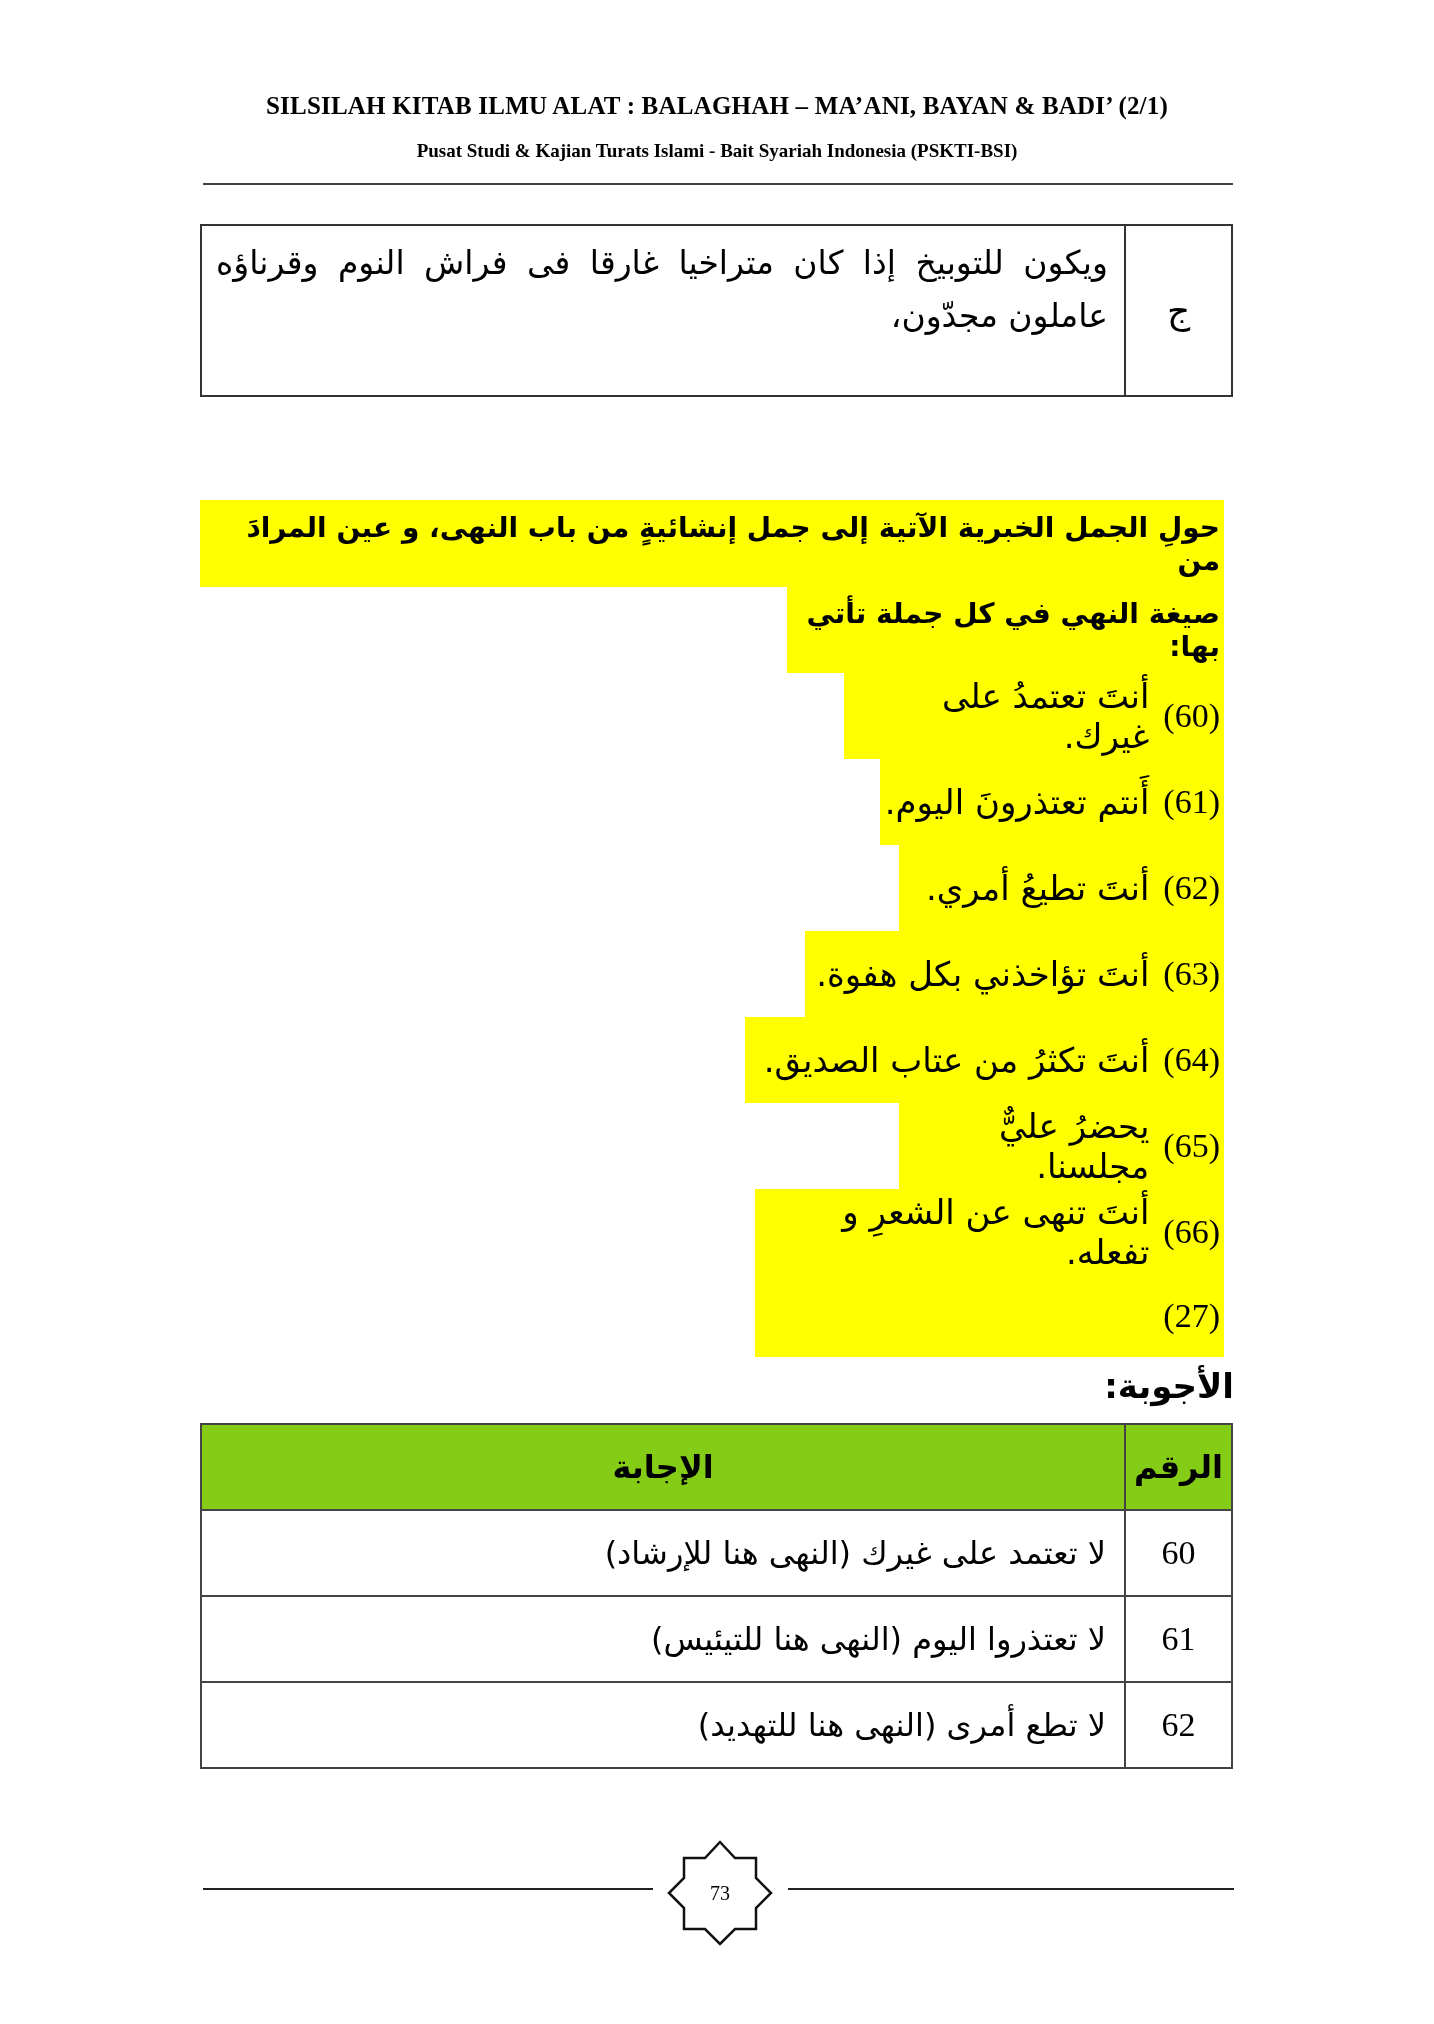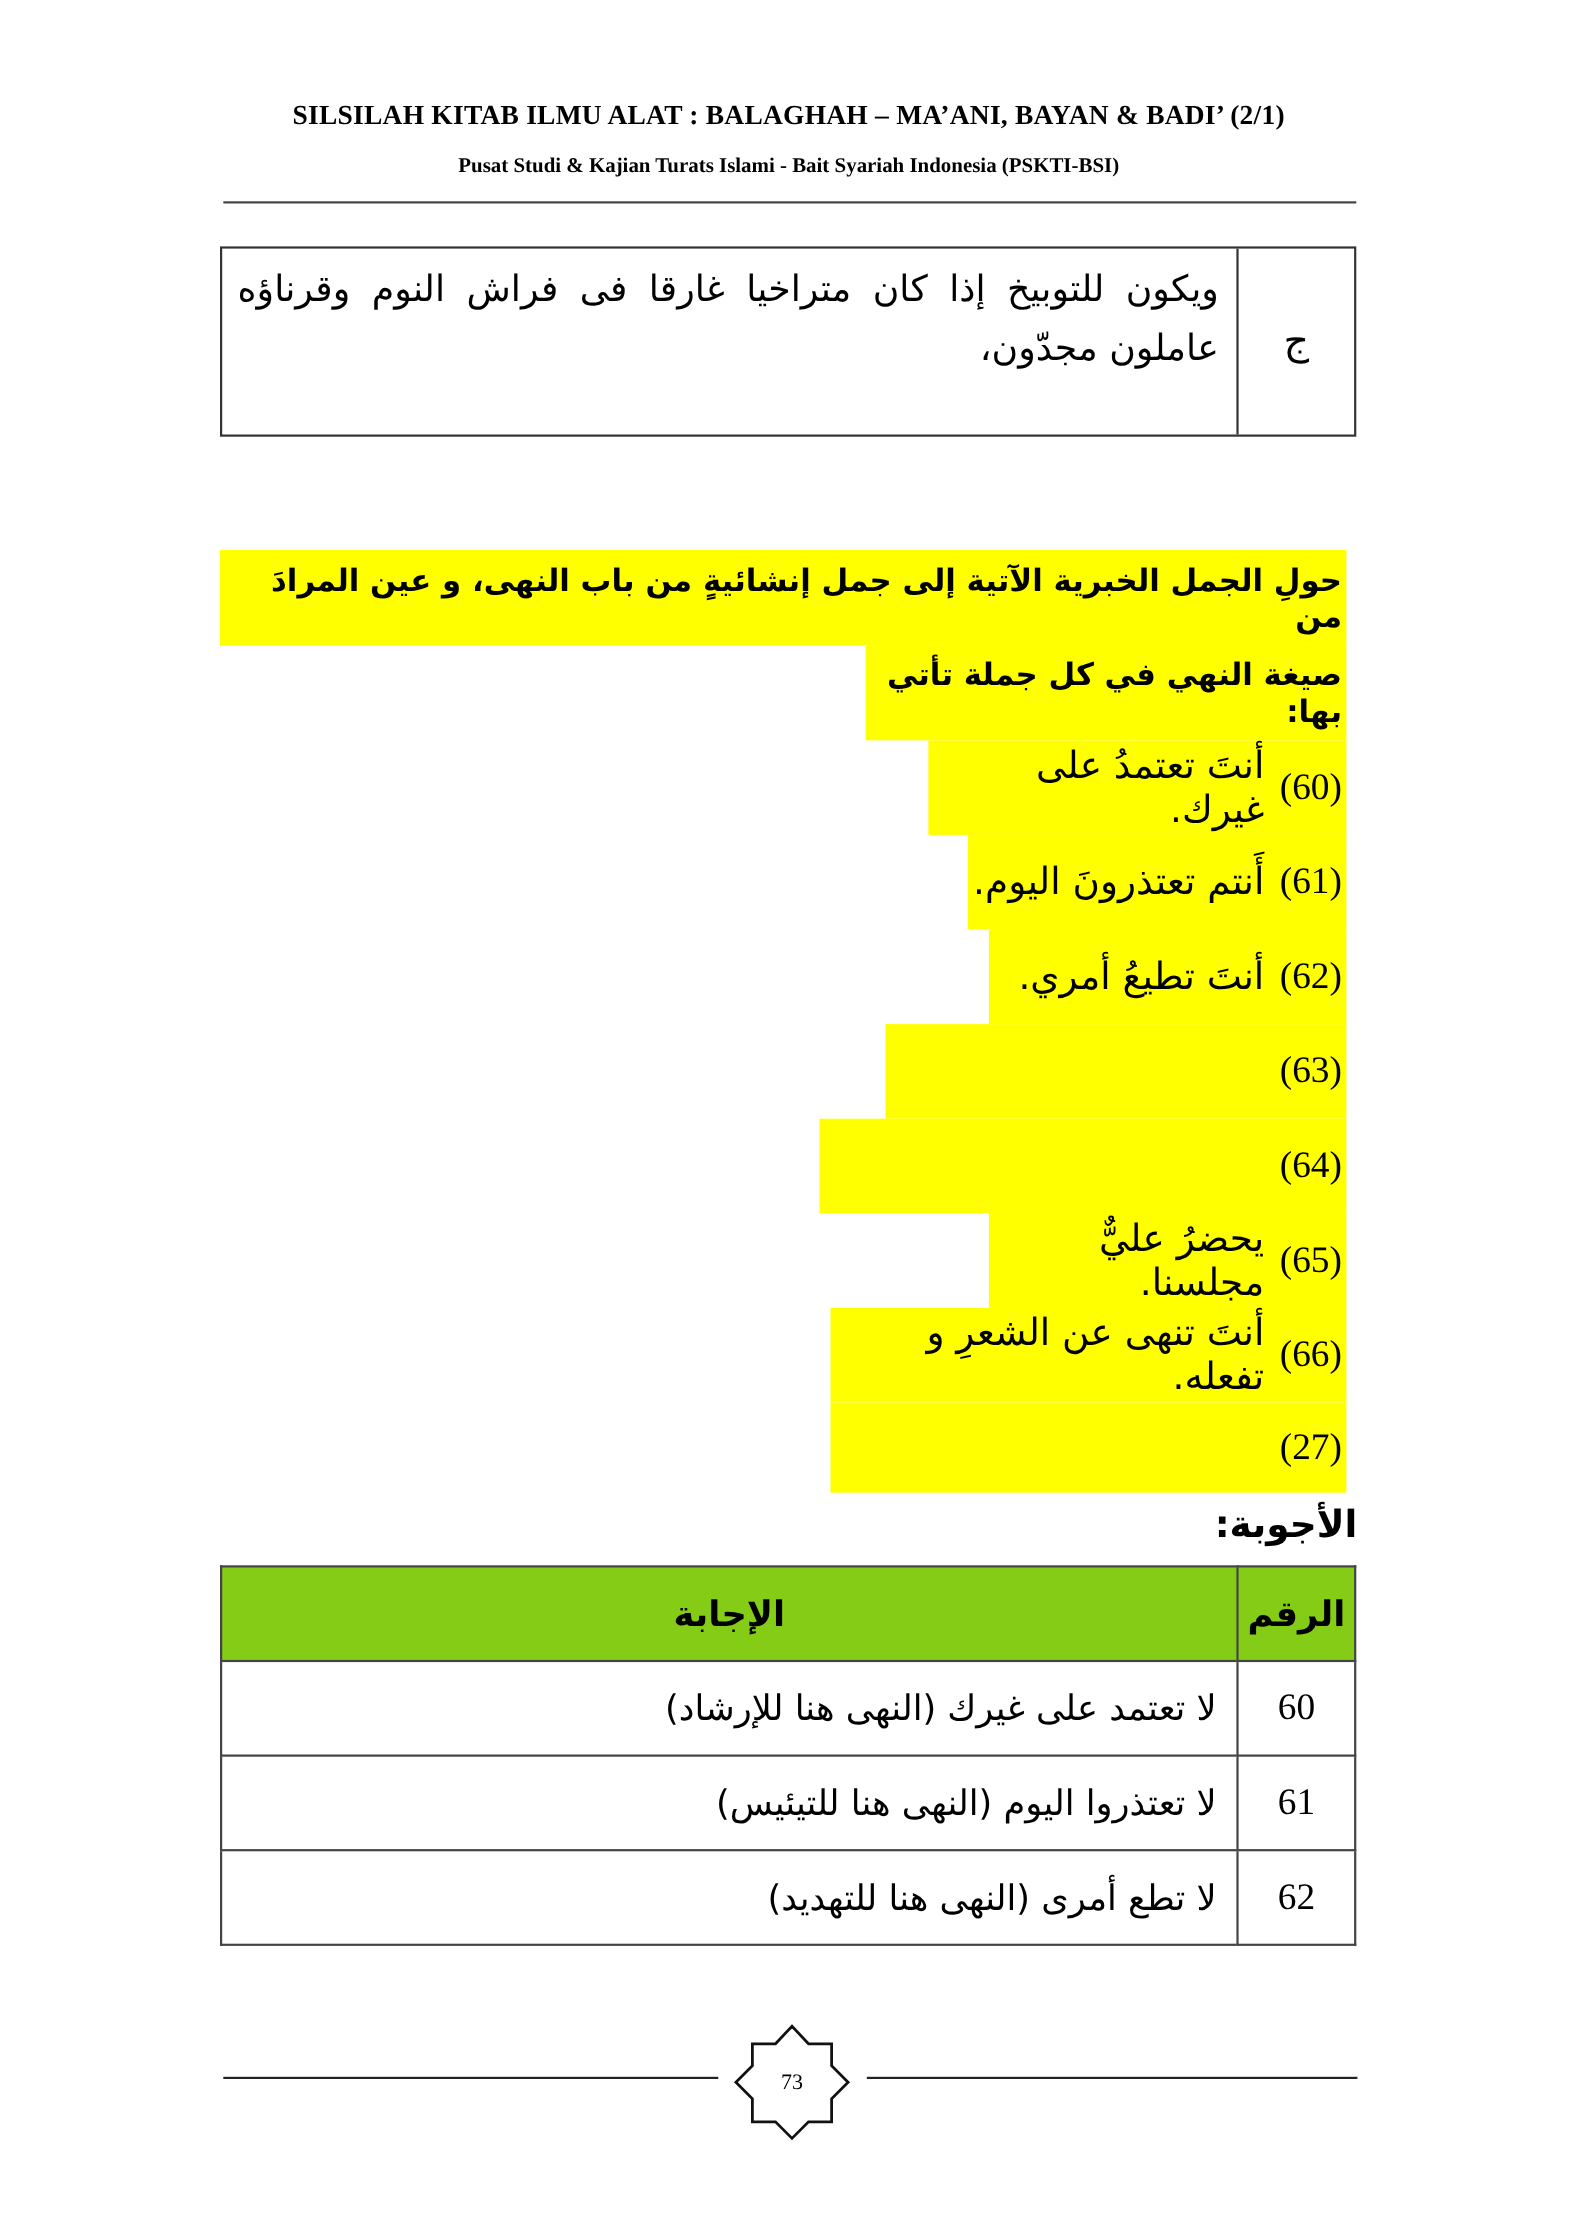--- a/index.html
+++ b/index.html
@@ -71,23 +71,25 @@
 <div class="hl arabic" style="top:759px; left:880px; height:86px;">
   <span class="num">(61)</span>
   <span>أَنتم تعتذرونَ اليوم.</span>
 </div>
 <div class="hl arabic" style="top:845px; left:899px; height:86px;">
   <span class="num">(62)</span>
   <span>أنتَ تطيعُ أمري.</span>
 </div>
 <div class="hl arabic" style="top:931px; left:805px; height:86px;">
   <span class="num">(63)</span>
+  <span>أنتَ تؤاخذني بكل هفوة.</span>
 </div>
 <div class="hl arabic" style="top:1017px; left:745px; height:86px;">
   <span class="num">(64)</span>
+  <span>أنتَ تكثرُ من عتاب الصديق.</span>
 </div>
 <div class="hl arabic" style="top:1103px; left:899px; height:86px;">
   <span class="num">(65)</span>
   <span>يحضرُ عليٌّ مجلسنا.</span>
 </div>
 <div class="hl arabic" style="top:1189px; left:755px; height:86px;">
   <span class="num">(66)</span>
   <span>أنتَ تنهى عن الشعرِ و تفعله.</span>
 </div>
 <div class="hl arabic" style="top:1275px; left:755px; height:82px;">

